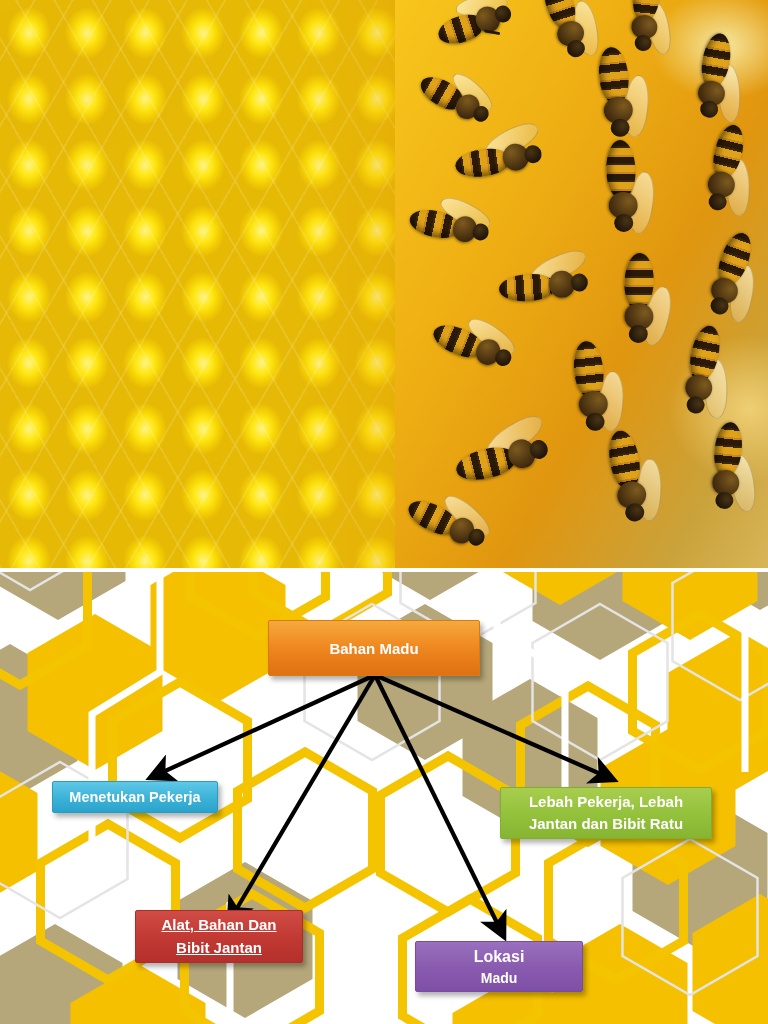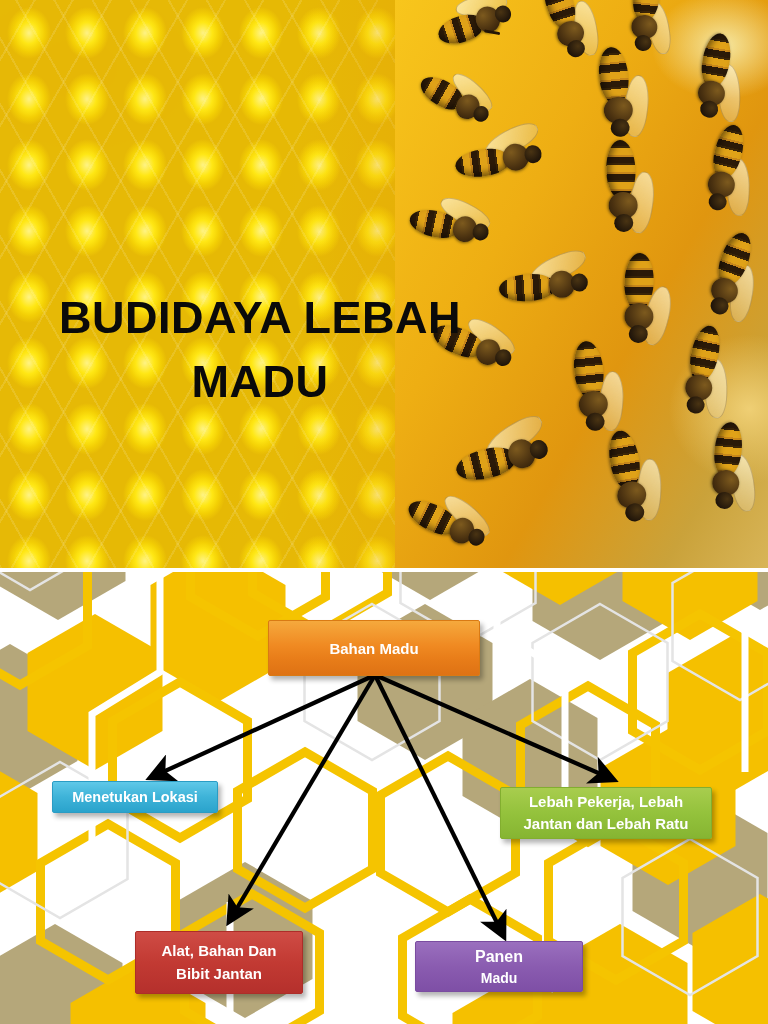--- a/index.html
+++ b/index.html
@@ -117,23 +117,23 @@
     left:52px; top:781px; width:166px; height:32px;
     background: linear-gradient(180deg,#5fc8e8 0%, #3eb3d8 50%, #2aa3cc 100%);
     border:1px solid #2a9cc4; font-size:14.5px;
   }
   #node-lebah{
     left:500px; top:787px; width:212px; height:52px;
     background: linear-gradient(180deg,#a8cd4e 0%, #94c23c 50%, #86b532 100%);
     border:1px solid #82ae2f; font-size:15px; line-height:1.45;
   }
   #node-alat{
-    left:135px; top:931px; width:168px; height:63px;
+    left:135px; top:910px; width:168px; height:53px;
     background: linear-gradient(180deg,#cf4c45 0%, #c23a33 50%, #b5302c 100%);
-    border:1px solid #ad2d29; font-size:15px; line-height:1.5;
+    border:1px solid #ad2d29; font-size:15px; line-height:1.5;text-decoration:underline;
   }
   #node-panen{
     left:415px; top:941px; width:168px; height:51px;
     background: linear-gradient(180deg,#9a6fbe 0%, #8a5cb0 50%, #7e4fa6 100%);
     border:1px solid #7a4ca0; font-size:15px; line-height:1.45;
   }
   #node-panen .l1{ font-size:16px; }
   #node-panen .l2{ font-size:14px; }
 </style>
 </head>
@@ -265,24 +265,20 @@
         <div class="head" style="left:70px;top:8px;width:17px;height:18px;"></div>
       </div>
       <div class="bee" style="left:10px;top:508px;width:86px;height:34px;transform:rotate(26deg);">
         <div class="wing" style="left:28px;top:-10px;width:56px;height:21px;transform:rotate(18deg);"></div>
         <div class="abdomen" style="left:0;top:4px;width:52px;height:26px;"></div>
         <div class="thorax" style="left:46px;top:3px;width:24px;height:26px;"></div>
         <div class="head" style="left:66px;top:7px;width:16px;height:17px;"></div>
       </div>
     </div>
 
-    <div class="title-wrap">
-      <div class="title-line">BUDIDAYA LEBAH</div>
-      <div class="title-line">MADU</div>
-    </div>
   </div>
 
   <div id="slide2">
 
     <svg id="hexlayer" viewBox="0 0 768 452" width="768" height="452">
       <defs>
 
         <g id="hexSolid">
           <polygon points="0,-78 67.5,-39 67.5,39 0,78 -67.5,39 -67.5,-39"></polygon>
         </g>
@@ -362,37 +358,37 @@
       </g>
     </svg>
 
   </div>
 
   <div class="node" id="node-root">
     <span class="lbl">Bahan Madu</span>
   </div>
 
   <div class="node" id="node-lokasi">
-    <span class="lbl">Menetukan Lokasi</span>
+    <span class="lbl">Menetukan Pekerja</span>
   </div>
 
   <div class="node" id="node-lebah">
     <span class="lbl">
       <span class="l1">Lebah Pekerja, Lebah</span>
-      <span class="l2">Jantan dan Lebah Ratu</span>
+      <span class="l2">Jantan dan Bibit Ratu</span>
     </span>
   </div>
 
   <div class="node" id="node-alat">
     <span class="lbl">
       <span class="l1">Alat, Bahan Dan</span>
       <span class="l2">Bibit Jantan</span>
     </span>
   </div>
 
   <div class="node" id="node-panen">
     <span class="lbl">
-      <span class="l1">Panen</span>
+      <span class="l1">Lokasi</span>
       <span class="l2">Madu</span>
     </span>
   </div>
 
 </div>
 
 </body></html>

